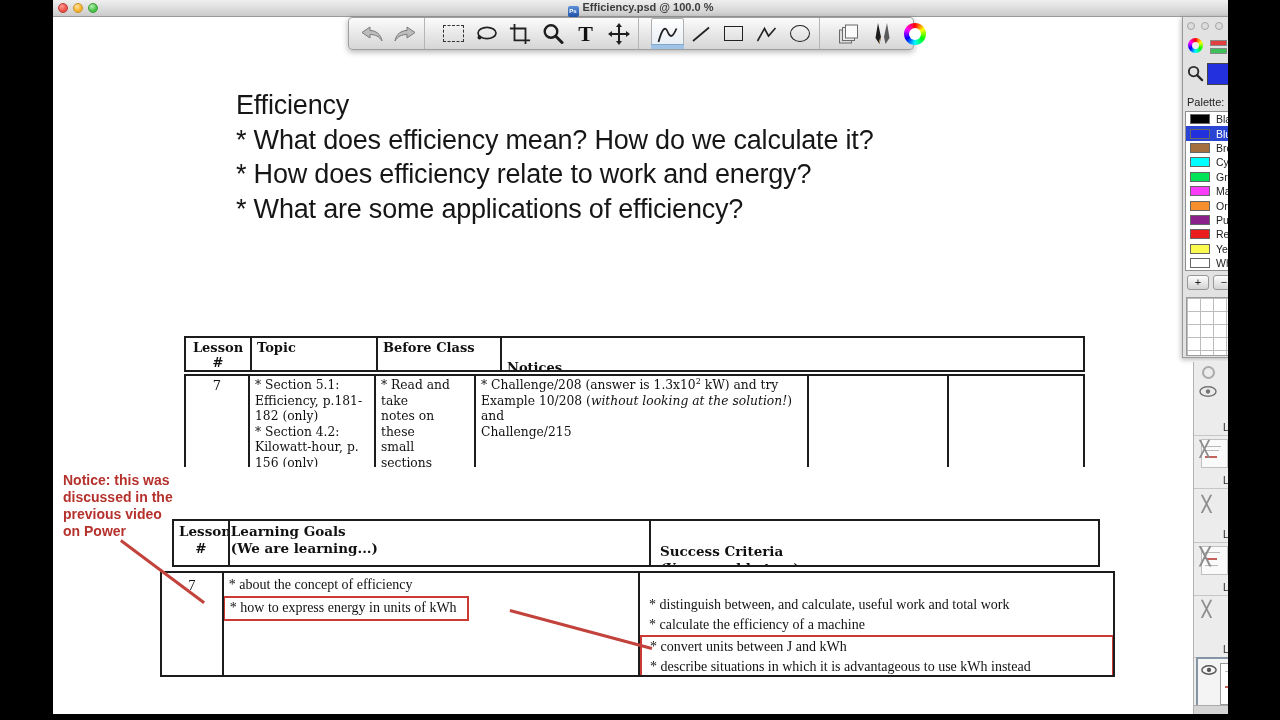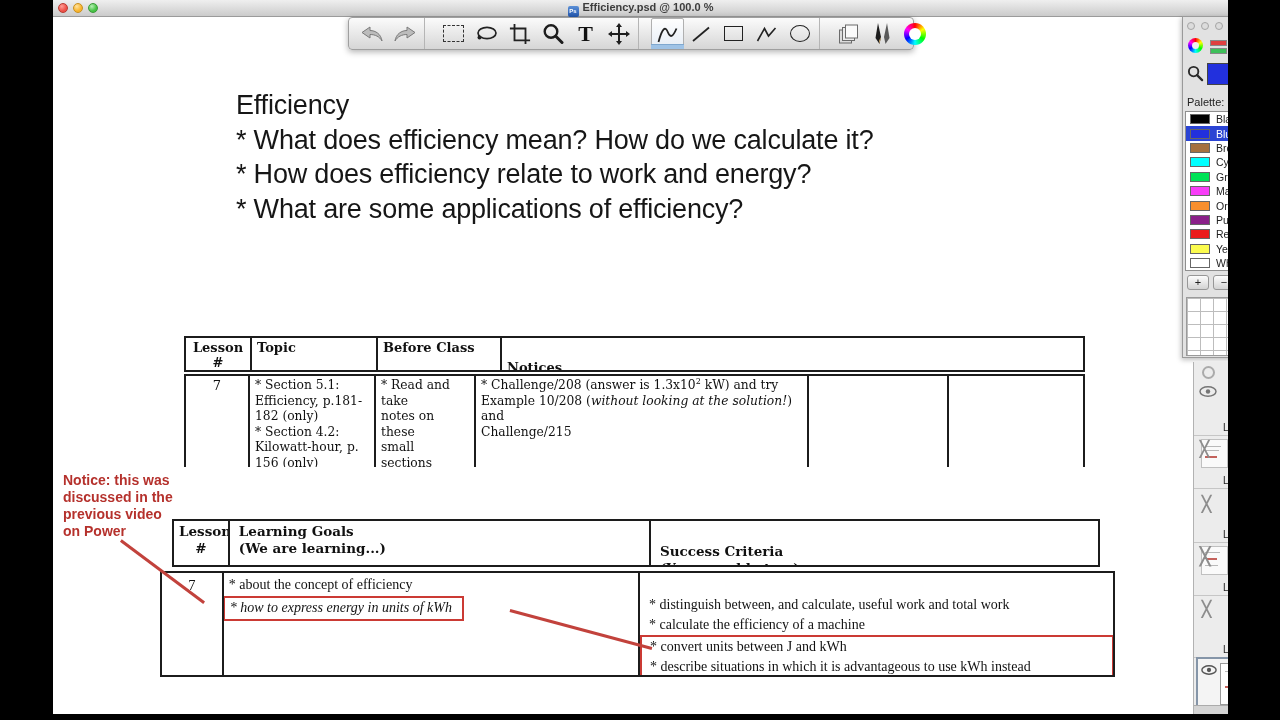--- a/index.html
+++ b/index.html
@@ -57,21 +57,21 @@
     font-weight:600;color:#b5312c;z-index:3;}
   .redline{position:absolute;height:2.5px;background:#c2423c;transform-origin:0 50%;z-index:10;}
   #redline1{left:121px;top:539px;width:104px;transform:rotate(36.8deg);}
   #redline2{left:510px;top:609px;width:147px;transform:rotate(15deg);}
   
   #t2-head{left:172px;top:519px;width:928px;height:48px;border:2px solid #1c1c1c;
     font-weight:bold;font-size:13.5px;line-height:17px;}
   #t2-body{left:160px;top:571px;width:955px;height:106px;border:2px solid #1c1c1c;
     font-family:"Liberation Serif",serif;font-size:14px;line-height:20px;}
   .redbox{border:2px solid #cb3a34;}
-  #goals-box{display:inline-block;padding:0 10px 1px 5px;margin-left:-6px;margin-top:1px;font-style:italic;}
+  #goals-box{display:inline-block;padding:0 10px 1px 5px;margin-left:-6px;margin-top:1px;}
   #criteria-box{margin:0 -6px 0 -9px;padding:0 6px 2px 8px;}
   
   #colors-panel{position:absolute;left:1182px;top:16px;width:130px;height:342px;z-index:8;
     background:#e2e2e2;border:1px solid #9a9a9a;box-sizing:border-box;box-shadow:-1px 2px 5px rgba(0,0,0,.25);
     font-size:11px;color:#222;}
   .ptl{position:absolute;top:5px;width:8px;height:8px;border-radius:50%;border:1px solid #a5a5a5;background:#dcdcdc;box-sizing:border-box;}
   .miniwheel{position:absolute;left:5px;top:21px;width:15px;height:15px;border-radius:50%;
     background:conic-gradient(#f00,#ff0,#0f0,#0ff,#00f,#f0f,#f00);}
   .miniwheel::after{content:'';position:absolute;inset:4px;border-radius:50%;background:#eee;}
   .sliders{position:absolute;left:27px;top:23px;width:17px;height:12px;}
@@ -228,21 +228,21 @@
     <div class="c" style="width:140px"></div>
     <div class="c" style="width:112px"></div>
   </div>
 
   <div id="annotation" style="color: rgb(181, 49, 44);">Notice: this was<br>discussed in the<br>previous video<br>on Power</div>
   <div class="redline" id="redline1"></div>
   <div class="redline" id="redline2"></div>
 
   <div class="tbl" id="t2-head">
     <div class="c ctr" style="width:56px">Lesson<br>#</div>
-    <div class="c" style="width:423px;padding-left:9px">Learning Goals<br>(We are learning...)</div>
+    <div class="c" style="width:423px;padding-left:1px">Learning Goals<br>(We are learning...)</div>
     <div class="c" style="width:449px;padding-left:9px">Success Criteria<br>(You are able to...)</div>
   </div>
 
   <div class="tbl" id="t2-body">
     <div class="c ctr" style="width:62px;font-size:14.5px">7</div>
     <div class="c" style="width:418px;">
       <div>* about the concept of efficiency</div>
       <div class="redbox" id="goals-box">* how to express energy in units of kWh</div>
     </div>
     <div class="c" style="width:475px;padding-left:9px">

